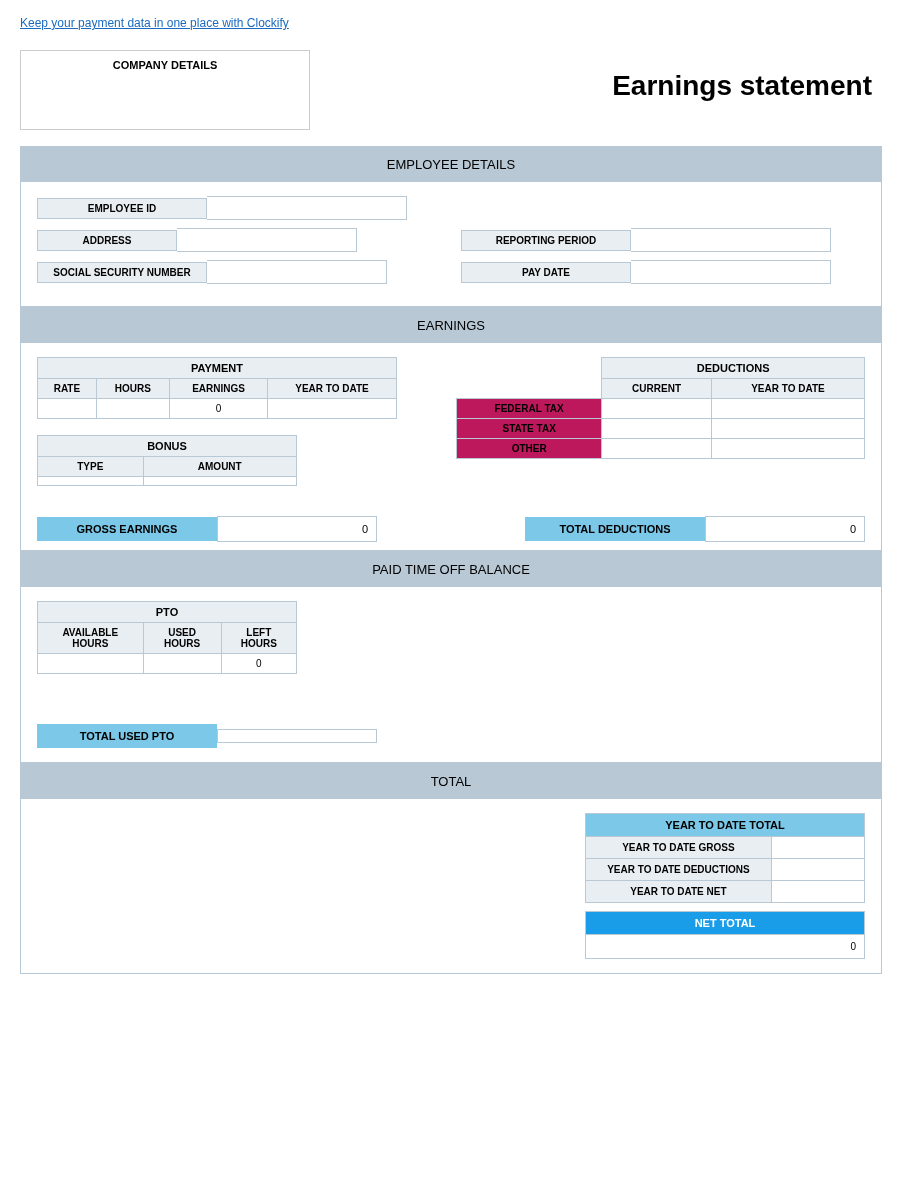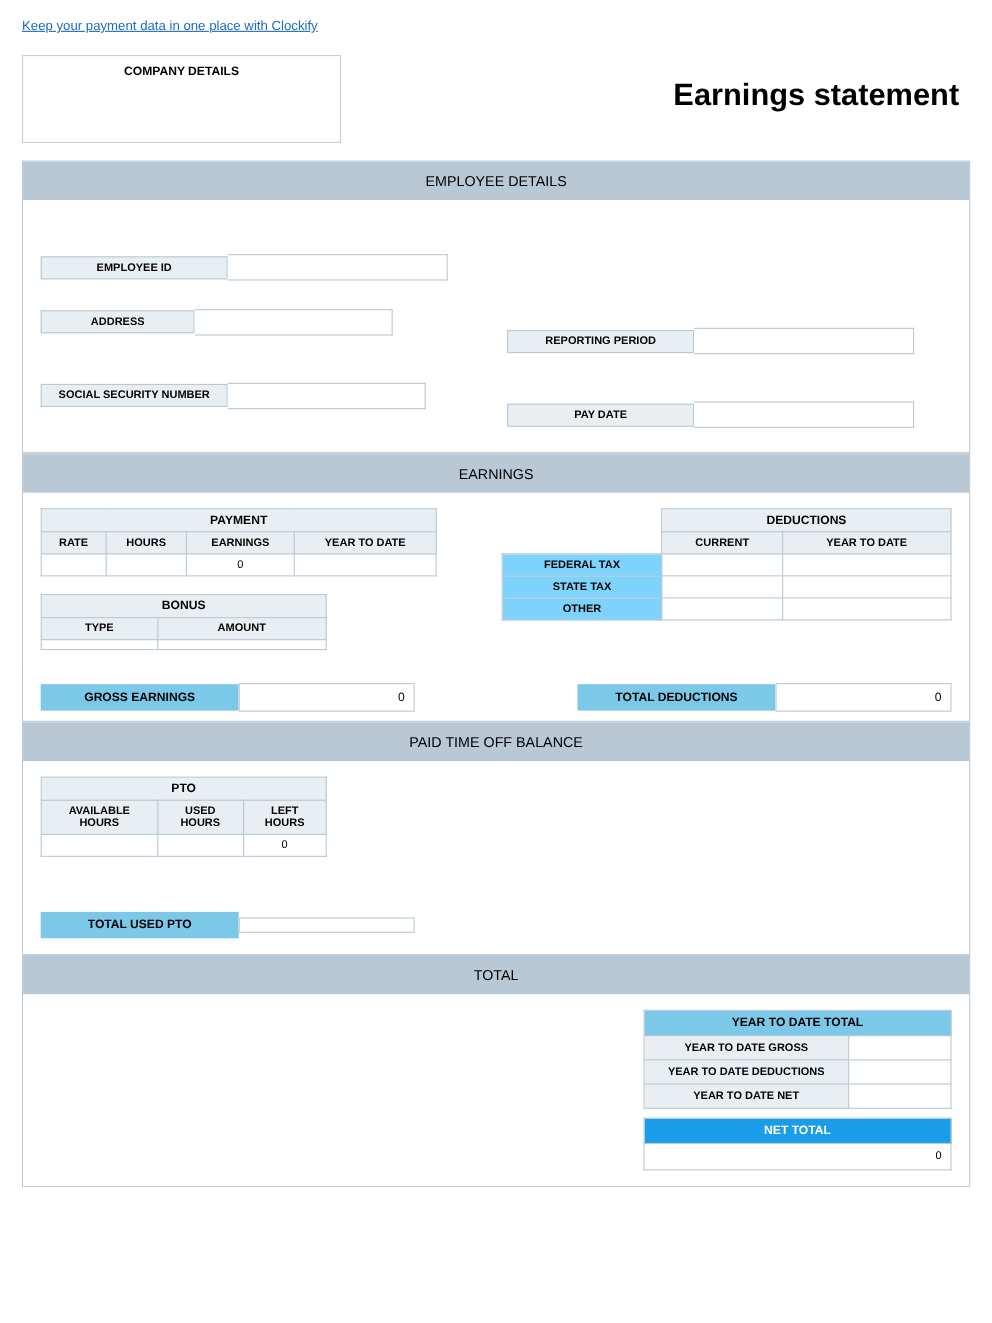--- a/index.html
+++ b/index.html
@@ -73,21 +73,20 @@
       display: flex;
       gap: 0;
       align-items: center;
       flex: 1;
     }
     .detail-right {
       display: flex;
       gap: 0;
       align-items: center;
       flex: 1;
-      margin-top: 35px;
     }
     .field-label {
       background: #e8eef2;
       border: 1px solid #b8c8d4;
       padding: 4px 8px;
       font-weight: bold;
       font-size: 10px;
       white-space: nowrap;
       min-width: 140px;
       text-align: center;
@@ -157,21 +156,21 @@
       font-weight: bold;
       font-size: 11px;
     }
     .deductions-table .col-header {
       background: #e8eef2;
       font-weight: bold;
     }
     .deductions-table .row-label {
       text-align: center;
       font-weight: bold;
-      background: #7dd3fc;
+      background: #be185d;
     }
 
     .bonus-table {
       width: 260px;
       margin-top: 16px;
     }
     .bonus-table th, .bonus-table td {
       border: 1px solid #b8c8d4;
       padding: 4px 6px;
       text-align: center;

